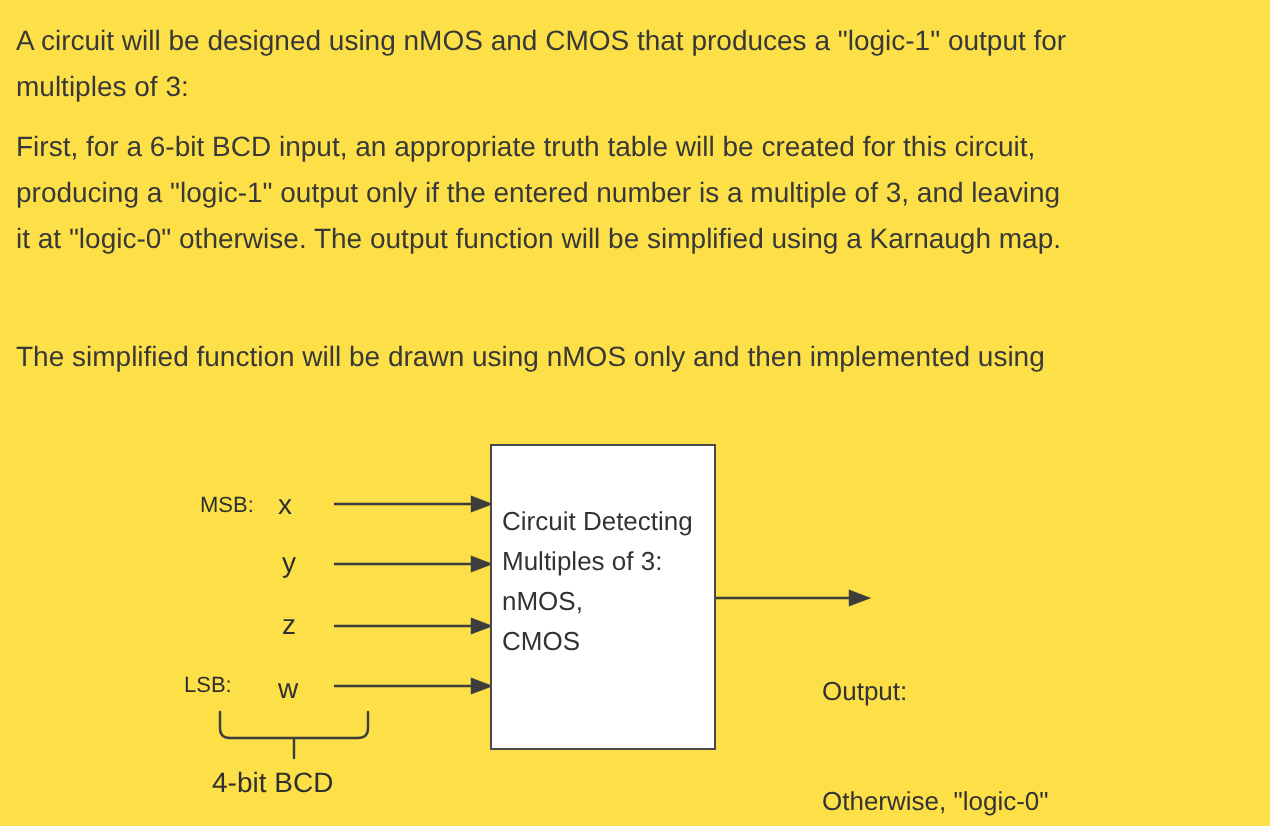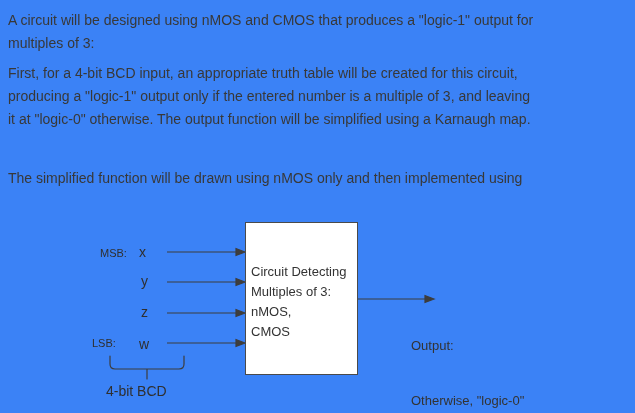--- a/index.html
+++ b/index.html
@@ -1,19 +1,19 @@
 <!DOCTYPE html>
 <html><head>
 <meta charset="utf-8">
 <style>
   html,body{margin:0;padding:0;background:#ffffff;}
   .page{
     position:relative;
     width:635px;height:413px;
-    background:#3b82f6;
+    background:#fde047;
     overflow:hidden;
     font-family:"Liberation Sans", sans-serif;
     color:#383838;
   }
   .text-line{
     position:absolute;
     left:8px;
     font-size:14px;
     line-height:23px;
     white-space:pre;
@@ -39,21 +39,21 @@
     font-size:11px;line-height:14px;
     color:#2f2f2f;
     white-space:pre;
   }
   .circuit-box{
     position:absolute;
     left:245px;top:222px;
     width:113px;height:153px;
     box-sizing:border-box;
     border:1.5px solid #4a4a4a;
-    padding:39px 0 0 5px;
+    padding:28px 0 0 5px;
     background:#ffffff;
   }
   .circuit-box .box-line{
     font-size:13px;
     line-height:20px;
     white-space:pre;
     color:#333333;
   }
   .output-label{
     position:absolute;
@@ -77,21 +77,21 @@
   }
 </style>
 </head>
 <body>
 
 <div class="page">
 
   <div class="text-line" style="top:9px">A circuit will be designed using nMOS and CMOS that produces a "logic-1" output for</div>
   <div class="text-line" style="top:32px">multiples of 3:</div>
 
-  <div class="text-line" style="top:62px">First, for a 4-bit BCD input, an appropriate truth table will be created for this circuit,</div>
+  <div class="text-line" style="top:62px">First, for a 6-bit BCD input, an appropriate truth table will be created for this circuit,</div>
   <div class="text-line" style="top:85px">producing a "logic-1" output only if the entered number is a multiple of 3, and leaving</div>
   <div class="text-line" style="top:108px">it at "logic-0" otherwise. The output function will be simplified using a Karnaugh map.</div>
 
   <div class="text-line" style="top:167px">The simplified function will be drawn using nMOS only and then implemented using</div>
 
   <div class="diagram">
 
     <svg width="635" height="413" viewBox="0 0 635 413">
       <g stroke="#3d3d3d" stroke-width="1.2" fill="#3d3d3d">
 

